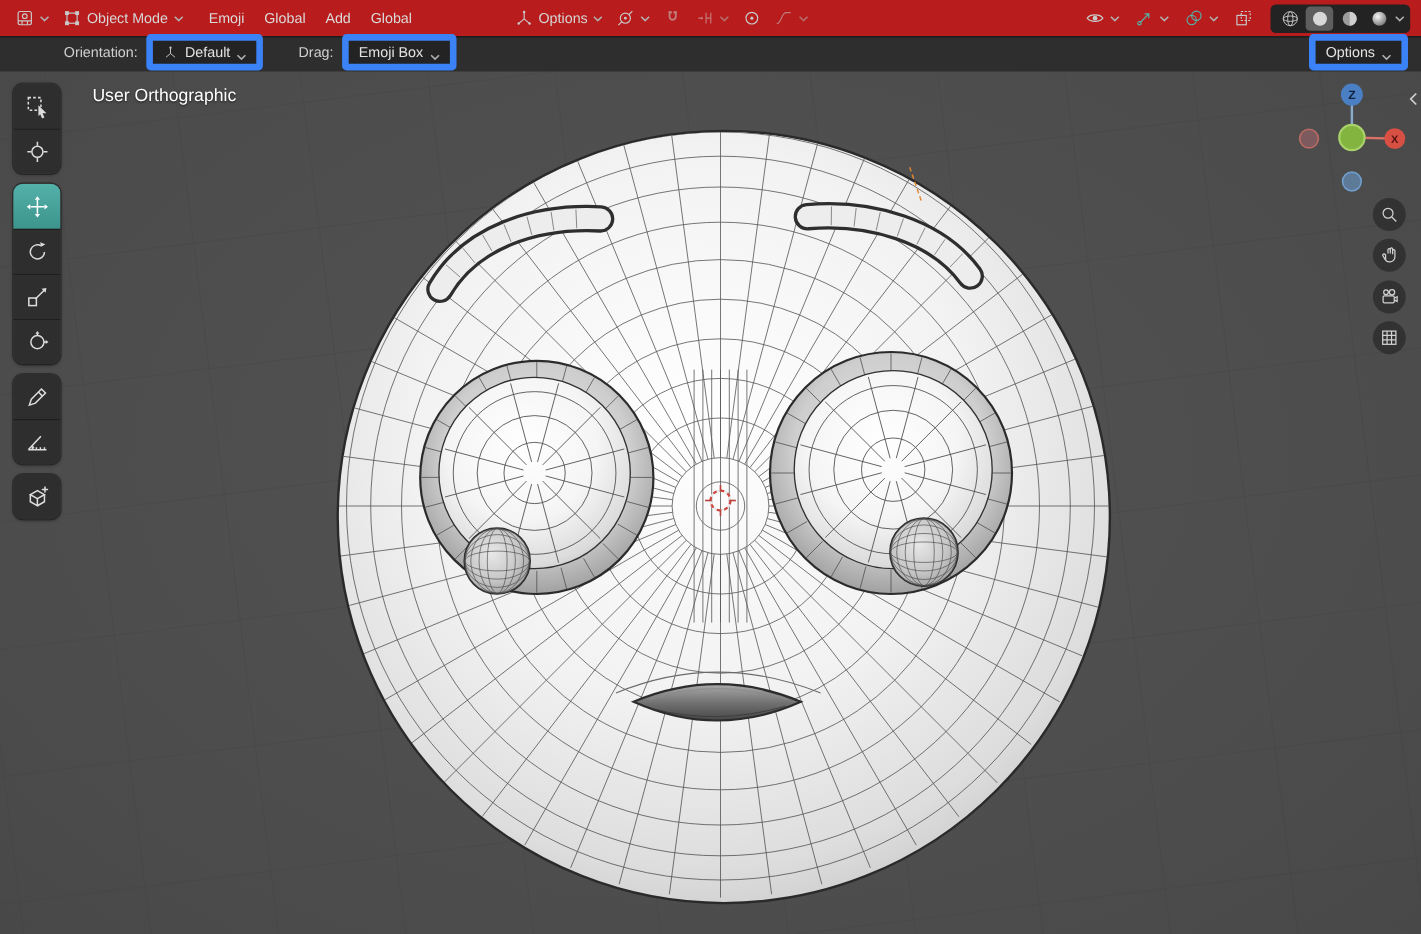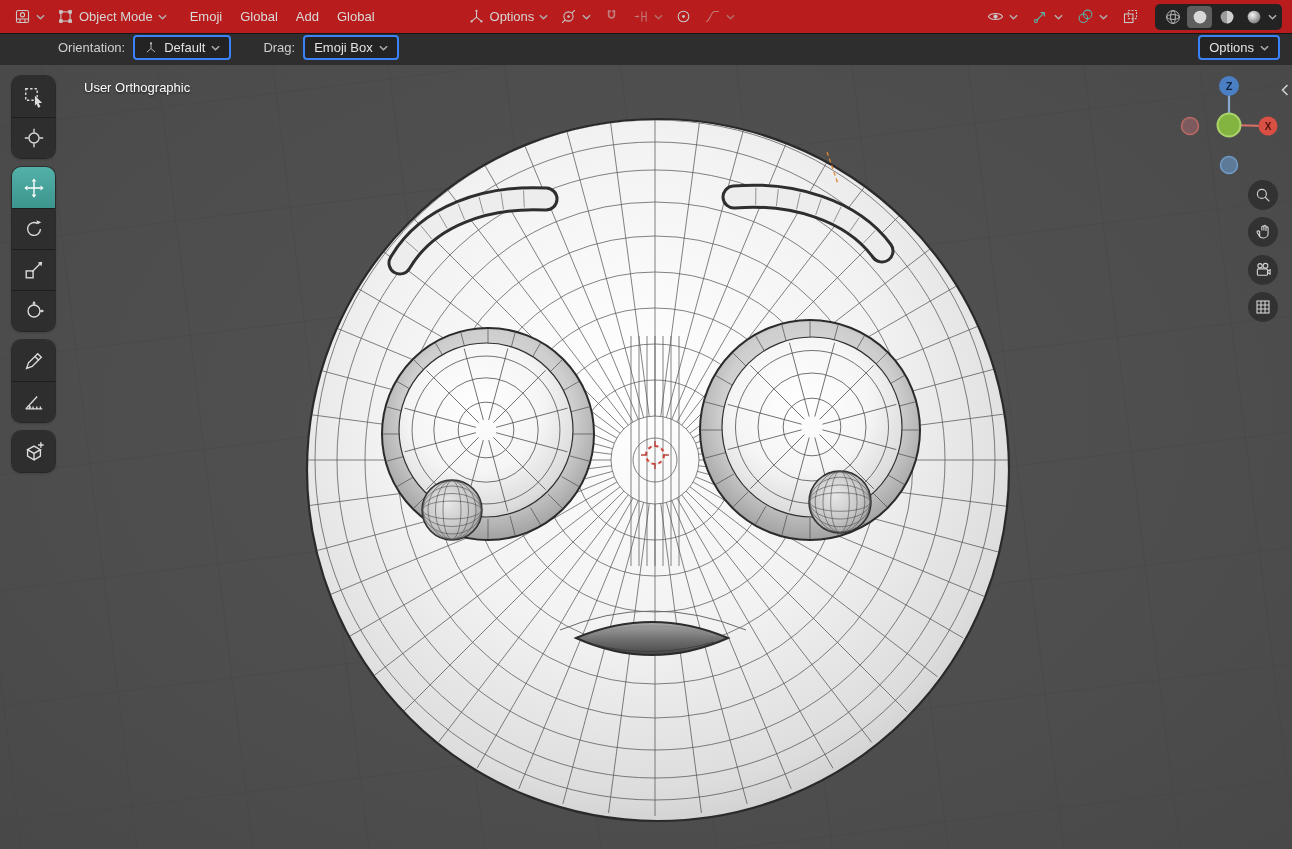--- a/index.html
+++ b/index.html
@@ -20,38 +20,38 @@
   .hright{margin-left:auto;display:flex;align-items:center;gap:2px;padding-right:2px}
   .shadepill{display:flex;align-items:center;background:#232323;border-radius:5px;padding:2px 5px;gap:2px;margin-left:8px}
   .smode{width:25px;height:22px;display:flex;align-items:center;justify-content:center;border-radius:4px;cursor:pointer}
   .smode.active{background:#5e5e5e}
   .smode svg{width:18px;height:18px;stroke:#c4c4c4;fill:none;stroke-width:1.2}
 
   
   .toolrow{position:absolute;top:33px;left:0;right:0;height:32px;background:#2e2e2e;border-top:1px solid #161616;display:flex;align-items:center;padding:0 12px 4px 58px;z-index:30}
   .tslabel{color:#cfcfcf;margin-right:8px}
   .drag{margin-left:32px}
-  .pill{display:flex;align-items:center;gap:6px;background:#232323;border:2px solid #3b82f6;border-radius:4px;padding:3px 9px;color:#e3e3e3;cursor:pointer;white-space:nowrap}
+  .pill{display:flex;align-items:flex-end;gap:6px;background:#232323;border:6px solid #3b82f6;border-radius:4px;padding:3px 9px;color:#e3e3e3;cursor:pointer;white-space:nowrap}
   .pill.options{margin-left:auto}
 
   
   .tools{position:absolute;left:12px;top:76px;width:43px;display:flex;flex-direction:column;gap:9px;z-index:20}
   .tgroup{background:rgba(43,43,43,.92);border-radius:9px;overflow:hidden;display:flex;flex-direction:column;box-shadow:0 0 0 1px rgba(0,0,0,.35),0 1px 3px rgba(0,0,0,.35)}
   .tbtn{width:43px;height:41px;display:flex;align-items:center;justify-content:center;cursor:pointer}
   .tbtn + .tbtn{border-top:1px solid rgba(20,20,20,.6)}
   .tbtn svg{width:22px;height:22px;stroke:#dcdcdc;fill:none;stroke-width:1.5}
   .tbtn svg .fillpart{fill:#dcdcdc;stroke:none}
   .tbtn.active{background:linear-gradient(#53b1a9,#3c948d)}
   .tbtn.active svg{stroke:#fff}
   .tbtn.active svg .fillpart{fill:#fff}
 
   
   .viewport-bg{position:absolute;top:65px;left:0;right:0;bottom:0;background:radial-gradient(ellipse at 50% 45%,#535353 0%,#4d4d4d 65%,#484848 100%);z-index:0}
   #emoji-svg{position:absolute;top:0;left:0;width:1292px;height:849px;z-index:1}
-  .vp-text{position:absolute;left:84px;top:76px;z-index:5;font-size:13px;line-height:23px;color:#fff;text-shadow:0 1px 2px rgba(0,0,0,.6)}
+  .vp-text{position:absolute;left:84px;top:76px;z-index:5;font-size:16px;line-height:23px;color:#fff;text-shadow:0 1px 2px rgba(0,0,0,.6)}
 
   
   .gizmo{position:absolute;left:1177px;top:73px;width:104px;height:104px;z-index:20;cursor:pointer}
   .vbtn{position:absolute;left:1248px;width:30px;height:30px;border-radius:50%;background:rgba(34,34,34,.6);display:flex;align-items:center;justify-content:center;z-index:20;cursor:pointer}
   .vbtn svg{width:18px;height:18px;stroke:#d2d2d2;fill:none;stroke-width:1.5}
   .npanel{position:absolute;left:1281px;top:84px;z-index:20;cursor:pointer}
 </style>
 </head>
 <body>
 

